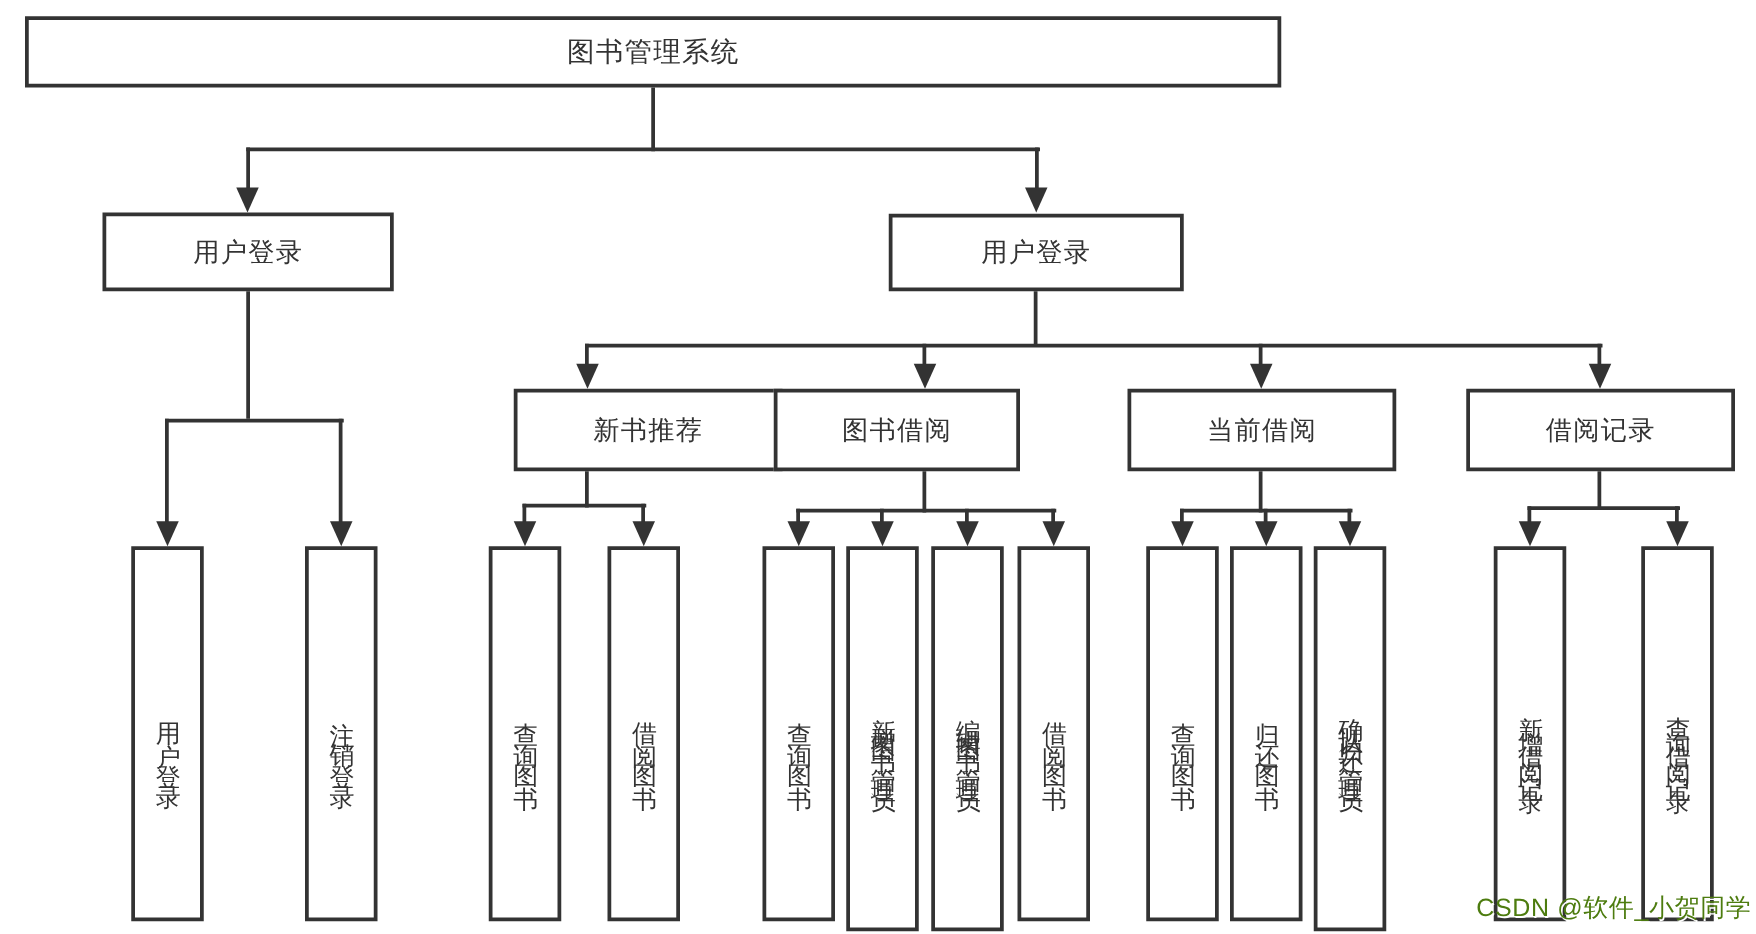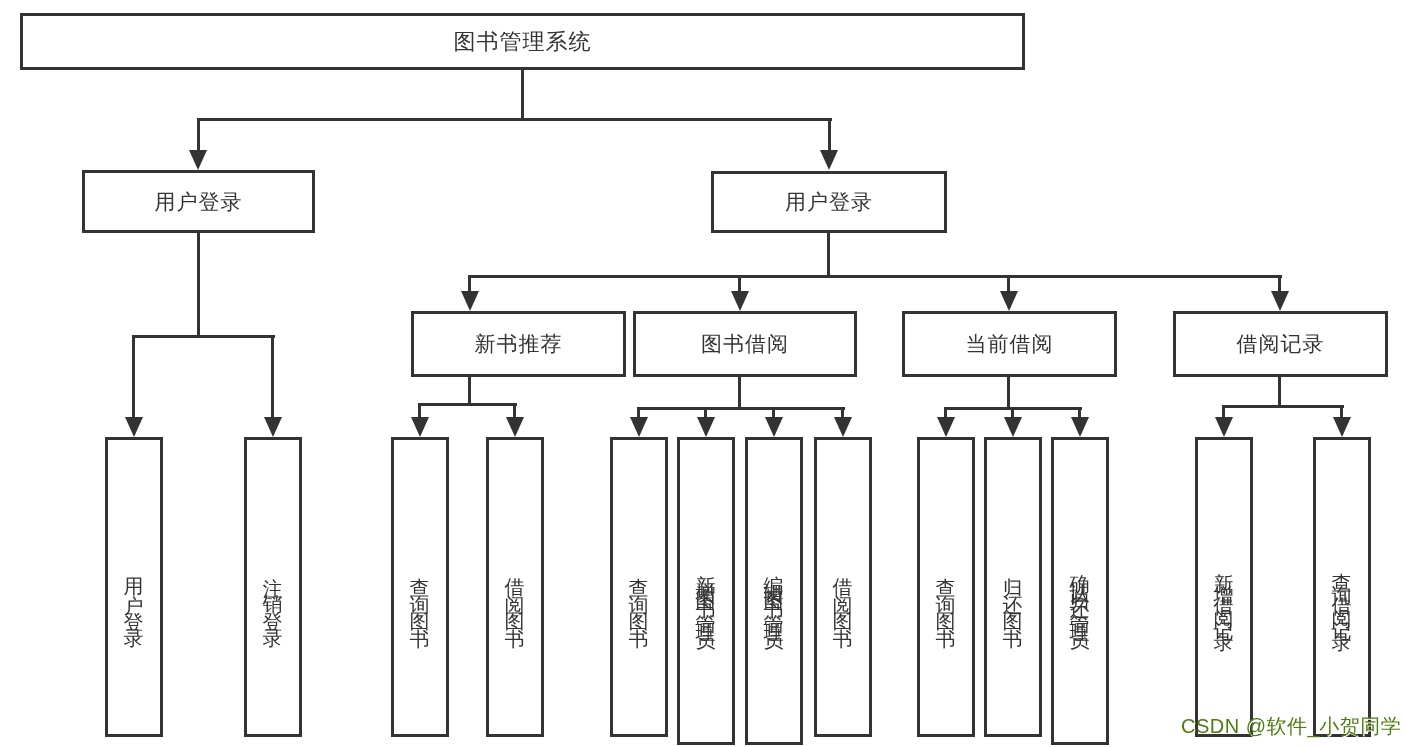--- a/index.html
+++ b/index.html
@@ -48,21 +48,21 @@
 <div class="canvas">
 
   <div class="node root" style="left:20px;top:13px;width:1005px;height:57px;font-family:Liberation Mono, monospace;">图书管理系统</div>
 
   <div class="node" style="left:82px;top:170px;width:233px;height:63px;">用户登录</div>
 
   <div class="node" style="left:711px;top:171px;width:236px;height:62px;">用户登录</div>
 
   <div class="node" style="left:363px;top:311px;width:215px;height:66px;margin-left:48px;">新书推荐</div>
 
-  <div class="node" style="left:633px;top:311px;width:224px;height:66px;">图书借阅</div>
+  <div class="node" style="left:619px;top:311px;width:197px;height:66px;">图书借阅</div>
 
   <div class="node" style="left:902px;top:311px;width:215px;height:66px;">当前借阅</div>
 
   <div class="node" style="left:1173px;top:311px;width:215px;height:66px;">借阅记录</div>
 
   <div class="vnode ls4" style="left:105px;top:437px;width:58px;height:300px;">
     <span>用户登录</span>
     </div>
 
   <div class="vnode ls4" style="left:244px;top:437px;width:58px;height:300px;">

